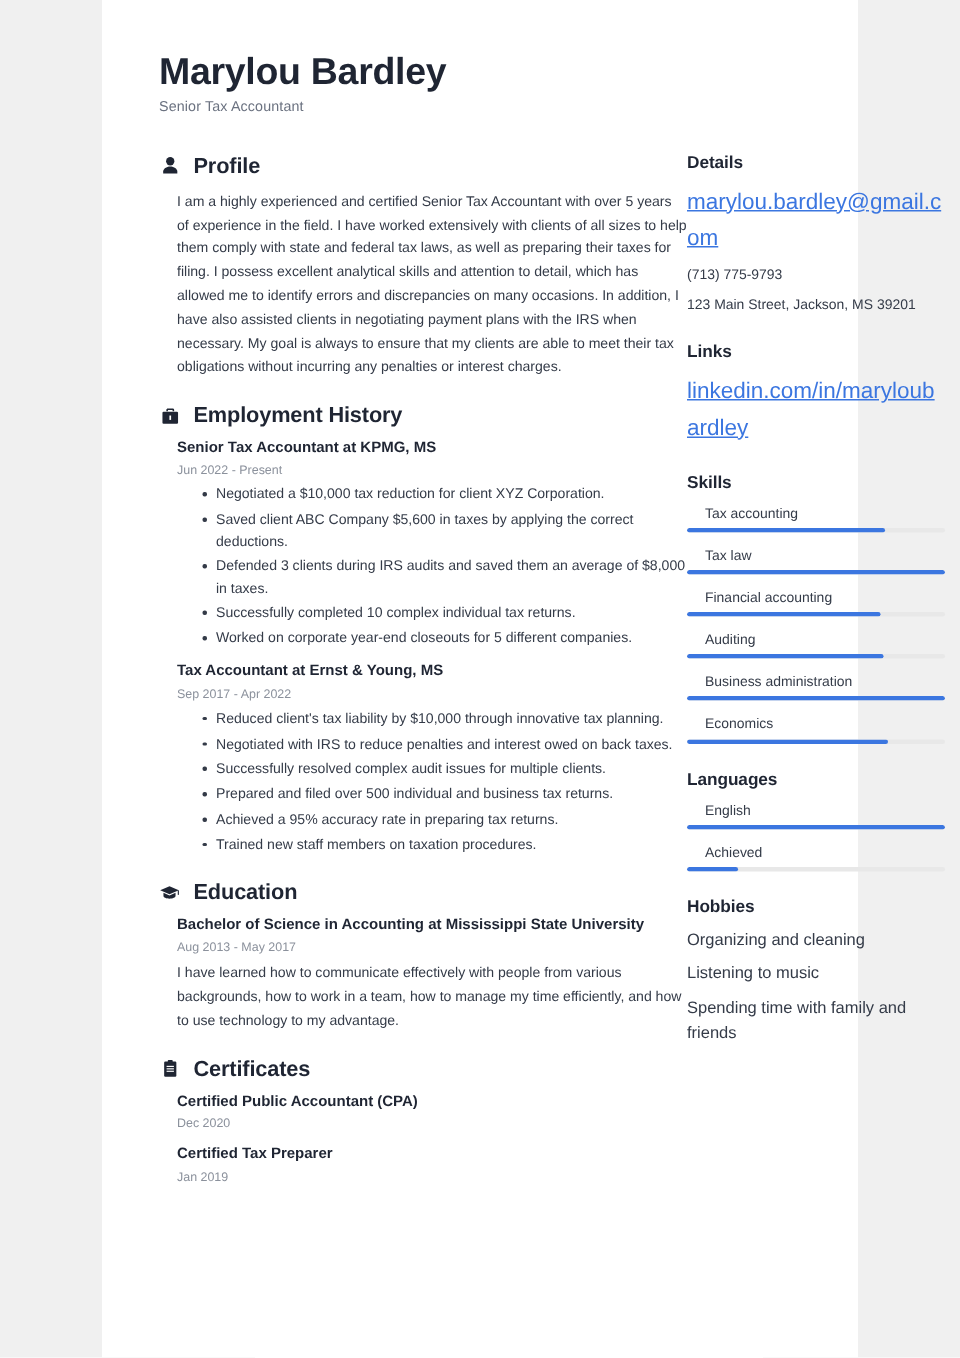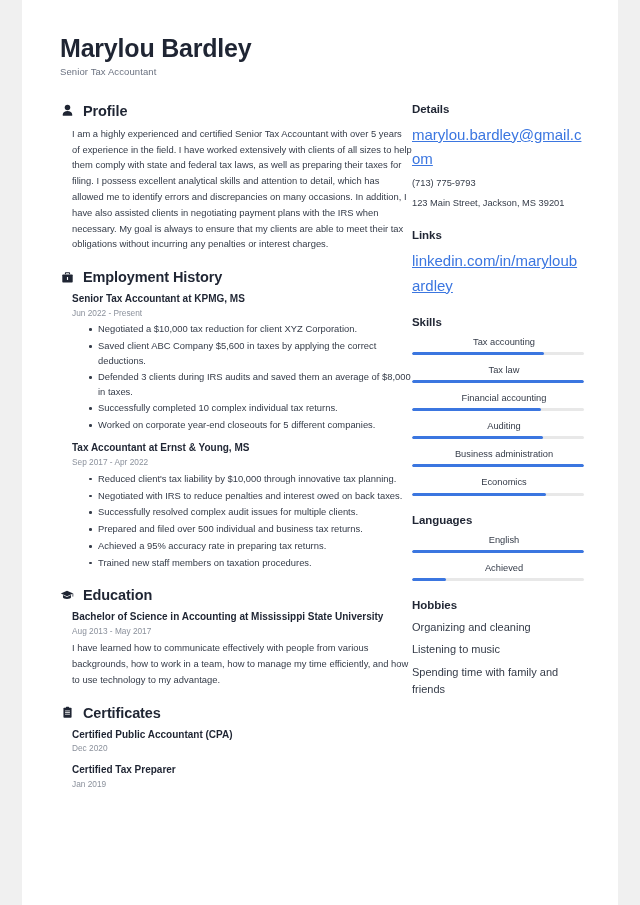--- a/index.html
+++ b/index.html
@@ -8,21 +8,21 @@
   }
   body {
     width: 640px;
     height: 905px;
     background: #f0f0f0;
     font-family: "Liberation Sans", sans-serif;
     -webkit-font-smoothing: antialiased;
   }
   .page {
     position: relative;
-    width: 596px;
+    width: 504px;
     min-height: 905px;
     margin: 0 auto;
     background: #ffffff;
     box-sizing: border-box;
     padding: 34px 30px 20px 38px;
   }
 
   
   .header { margin-bottom: 26px; }
   .full-name {
@@ -155,21 +155,20 @@
   }
 
   
   .rated { margin-bottom: 9px; }
   .rated:last-child { margin-bottom: 0; }
   .rated-label {
     font-size: 9.3px;
     color: #343b48;
     margin: 0 0 4px 12px;
     line-height: 1.3;
-    text-align: center;
   }
   .bar-track {
     height: 3px;
     width: 100%;
     background: #e8e8e8;
     border-radius: 1.5px;
     overflow: hidden;
   }
   .bar-fill {
     height: 100%;

